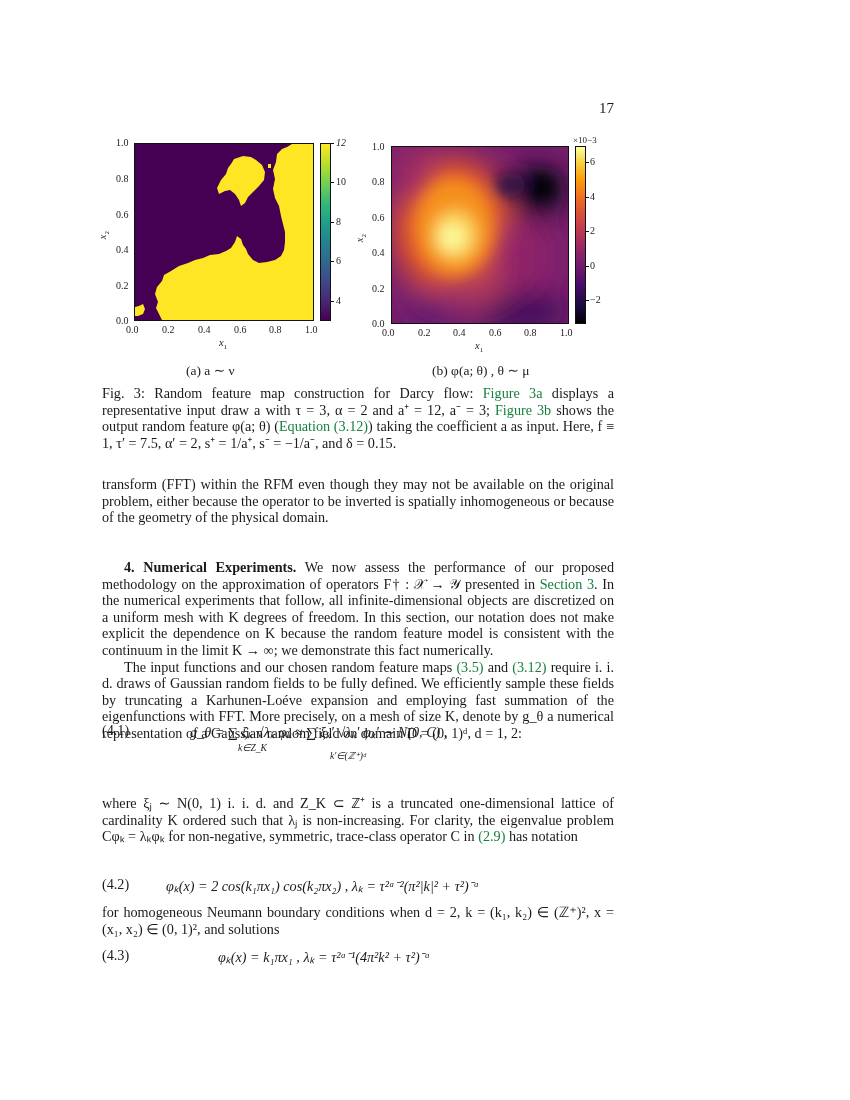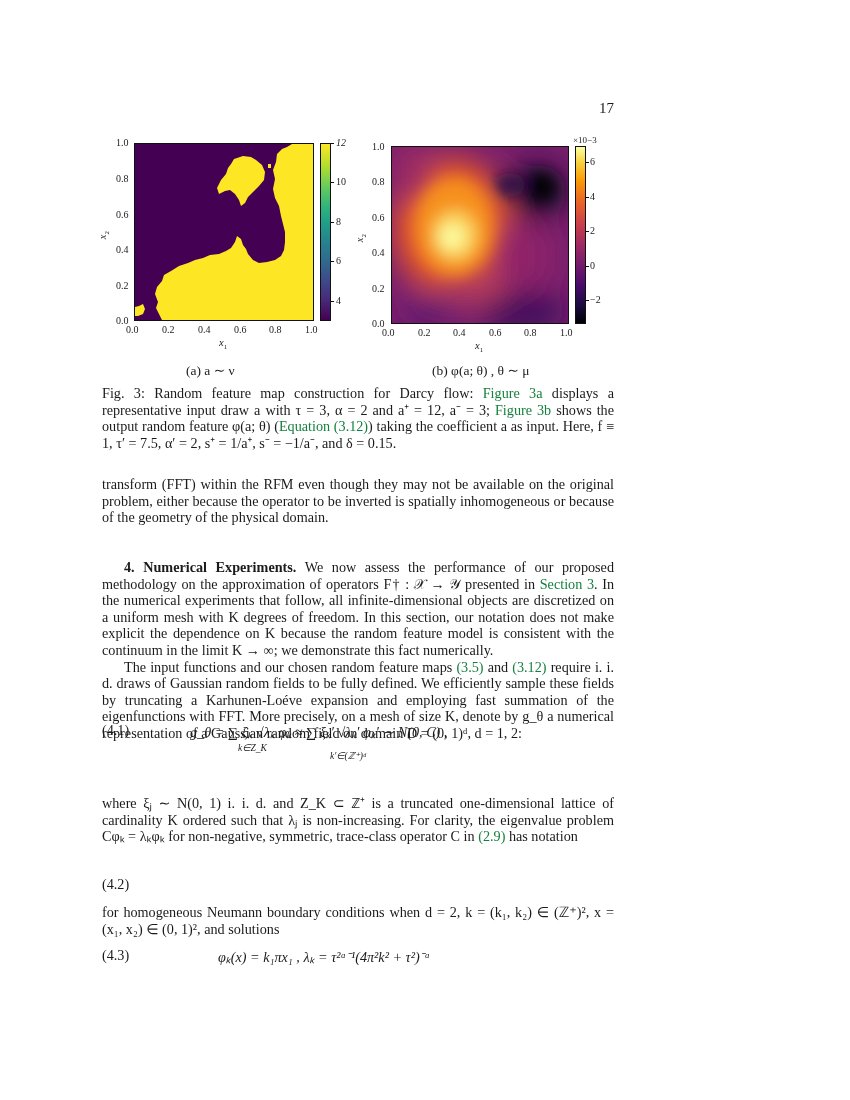--- a/index.html
+++ b/index.html
@@ -176,20 +176,21 @@
   <span class="eq-sub" style="left:116px;top:20px;margin-left:20px;">k∈Z_K</span>
   <span class="eq-sub" style="left:228px;top:28px;">k′∈(ℤ⁺)ᵈ</span>
 </div>
 
 <div class="text-block" style="top:795px;">
   <p><span>where ξⱼ ∼ N(0, 1) i. i. d. and Z_K ⊂ ℤ⁺ is a truncated one-dimensional lattice of cardinality K ordered such that λⱼ is non-increasing. For clarity, the eigenvalue problem Cφₖ = λₖφₖ for non-negative, symmetric, trace-class operator C in </span><span class="link">(2.9)</span><span> has notation</span></p>
 </div>
 
 <div class="eq-row" style="top:876px;">
   <span class="eq-num">(4.2)</span>
+  <span class="eq-body" style="left:64px;">φₖ(x) = 2 cos(k₁πx₁) cos(k₂πx₂) ,    λₖ = τ²ᵅ⁻²(π²|k|² + τ²)⁻ᵅ</span>
 </div>
 
 <div class="text-block" style="top:904px;">
   <p>for homogeneous Neumann boundary conditions when d = 2, k = (k₁, k₂) ∈ (ℤ⁺)², x = (x₁, x₂) ∈ (0, 1)², and solutions</p>
 </div>
 
 <div class="eq-row" style="top:947px;">
   <span class="eq-num">(4.3)</span>
   <span class="eq-body" style="left:116px;">φₖ(x) = k₁πx₁ ,    λₖ = τ²ᵅ⁻¹(4π²k² + τ²)⁻ᵅ</span>
 </div>

